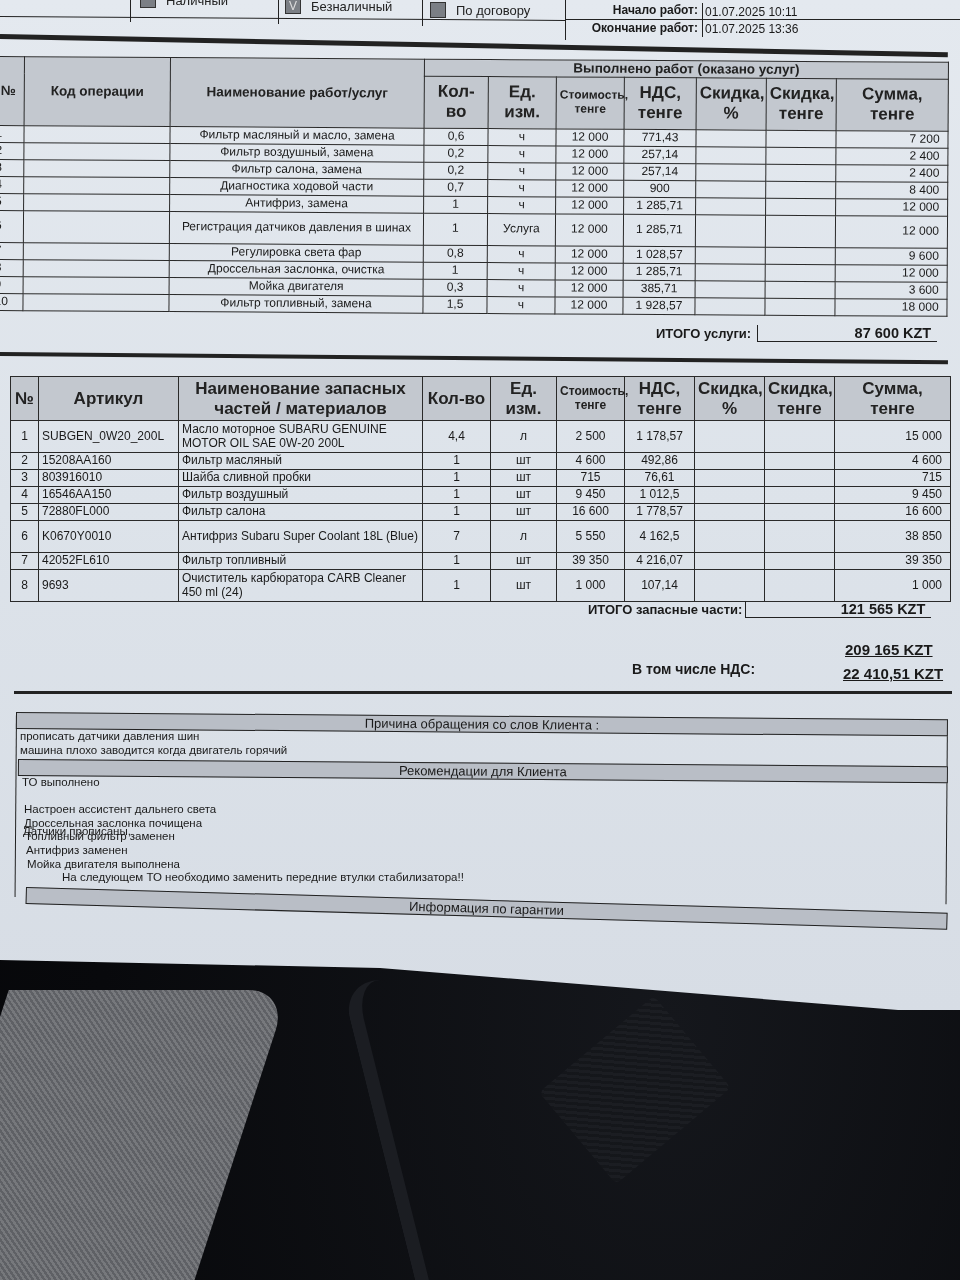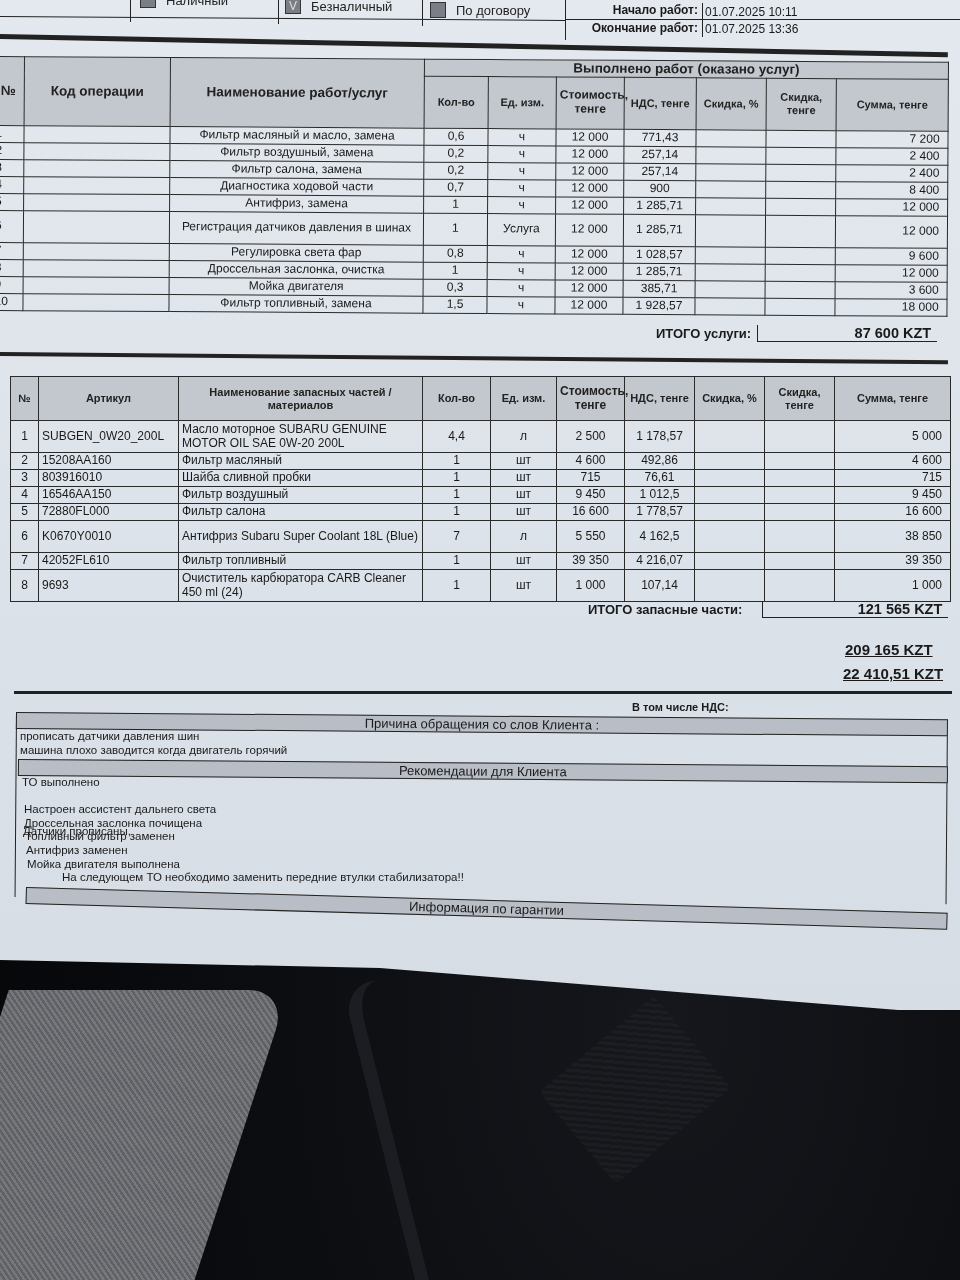--- a/index.html
+++ b/index.html
@@ -45,21 +45,21 @@
   
   .pay-strip { position: absolute; left: 0; top: 0; width: 960px; height: 40px; }
   .pay-opt { position: absolute; display: flex; align-items: center; gap: 10px; font-size: 13px; color: #222; }
   .chk { width: 16px; height: 16px; background: #7b7f85; border: 1px solid #333; display: inline-flex; align-items: center; justify-content: center; font-size: 12px; color: #ddd; }
   .date-lbl { position: absolute; font-size: 12px; font-weight: bold; text-align: right; width: 150px; }
   .date-val { position: absolute; font-size: 12px; }
 
   table { border-collapse: collapse; position: absolute; table-layout: fixed; }
   td, th { border: 1px solid #2a2a2a; font-size: 12px; padding: 0 3px; line-height: 1.15; }
   th { background: #c3c8cf; font-weight: bold; font-size: 13.5px; color: #222; }
-  .hdr-sm th { font-size: 11px; }
+  .hdr-sm th { font-size: 17px; }
   .c { text-align: center; }
   .r { text-align: right; padding-right: 8px; }
   .l { text-align: left; }
   .services td { height: 17px; }
   .parts td { height: 17px; }
 
   .total-line { position: absolute; display: flex; align-items: center; font-size: 13px; font-weight: bold; }
   .total-box { border: 1px solid #222; border-top: none; border-right: none; padding: 0 6px; text-align: right; font-size: 14.5px; }
 
   .grand { position: absolute; font-weight: bold; }
@@ -305,21 +305,21 @@
         <tr style="height: 32px;">
           <td class="c">1</td>
           <td class="l">SUBGEN_0W20_200L</td>
           <td class="l">Масло моторное SUBARU GENUINE MOTOR OIL SAE 0W-20 200L</td>
           <td class="c">4,4</td>
           <td class="c">л</td>
           <td class="c">2 500</td>
           <td class="c">1 178,57</td>
           <td class="c"></td>
           <td class="c"></td>
-          <td class="r">5 000</td>
+          <td class="r">15 000</td>
         </tr>
         <tr>
           <td class="c">2</td>
           <td class="l">15208AA160</td>
           <td class="l">Фильтр масляный</td>
           <td class="c">1</td>
           <td class="c">шт</td>
           <td class="c">4 600</td>
           <td class="c">492,86</td>
           <td class="c"></td>
@@ -396,25 +396,25 @@
           <td class="c">107,14</td>
           <td class="c"></td>
           <td class="c"></td>
           <td class="r">1 000</td>
         </tr>
       </tbody>
   </table>
 
   <div class="total-line" style="left:588px;top:601px;">
     <span>ИТОГО запасные части:</span>
-    <span class="total-box" style="width:186px;margin-left:20px;">121 565 KZT</span>
+    <span class="total-box" style="width:186px;margin-left:3px;">121 565 KZT</span>
   </div>
 
   <div class="grand underline" style="left:845px;top:641px;font-size:15px;">209 165 KZT</div>
-  <div class="grand" style="left:632px;top:661px;font-size:11px;margin-top:40px;">В том числе НДС:</div>
+  <div class="grand" style="left:632px;top:661px;font-size:14px;">В том числе НДС:</div>
   <div class="grand underline" style="left:843px;top:665px;font-size:15px;">22 410,51 KZT</div>
 
   <div class="hline" style="left:14px;top:691px;width:938px;height:3px;"></div>
 
   <div class="notes-box" style="left:16px;top:712px;width:932px;height:185px;transform:rotate(0.45deg);transform-origin:left top;"></div>
   <div class="section-bar" style="left:16px;top:712px;width:932px;transform:rotate(0.45deg);transform-origin:left top;">Причина обращения со слов Клиента :</div>
   <div class="note-line" style="left:20px;top:730px;">прописать датчики давления шин</div>
   <div class="note-line" style="left:20px;top:744px;">машина плохо заводится когда двигатель горячий</div>
 
   <div class="section-bar" style="left:18px;top:759px;width:930px;transform:rotate(0.45deg);transform-origin:left top;">Рекомендации для Клиента</div>

